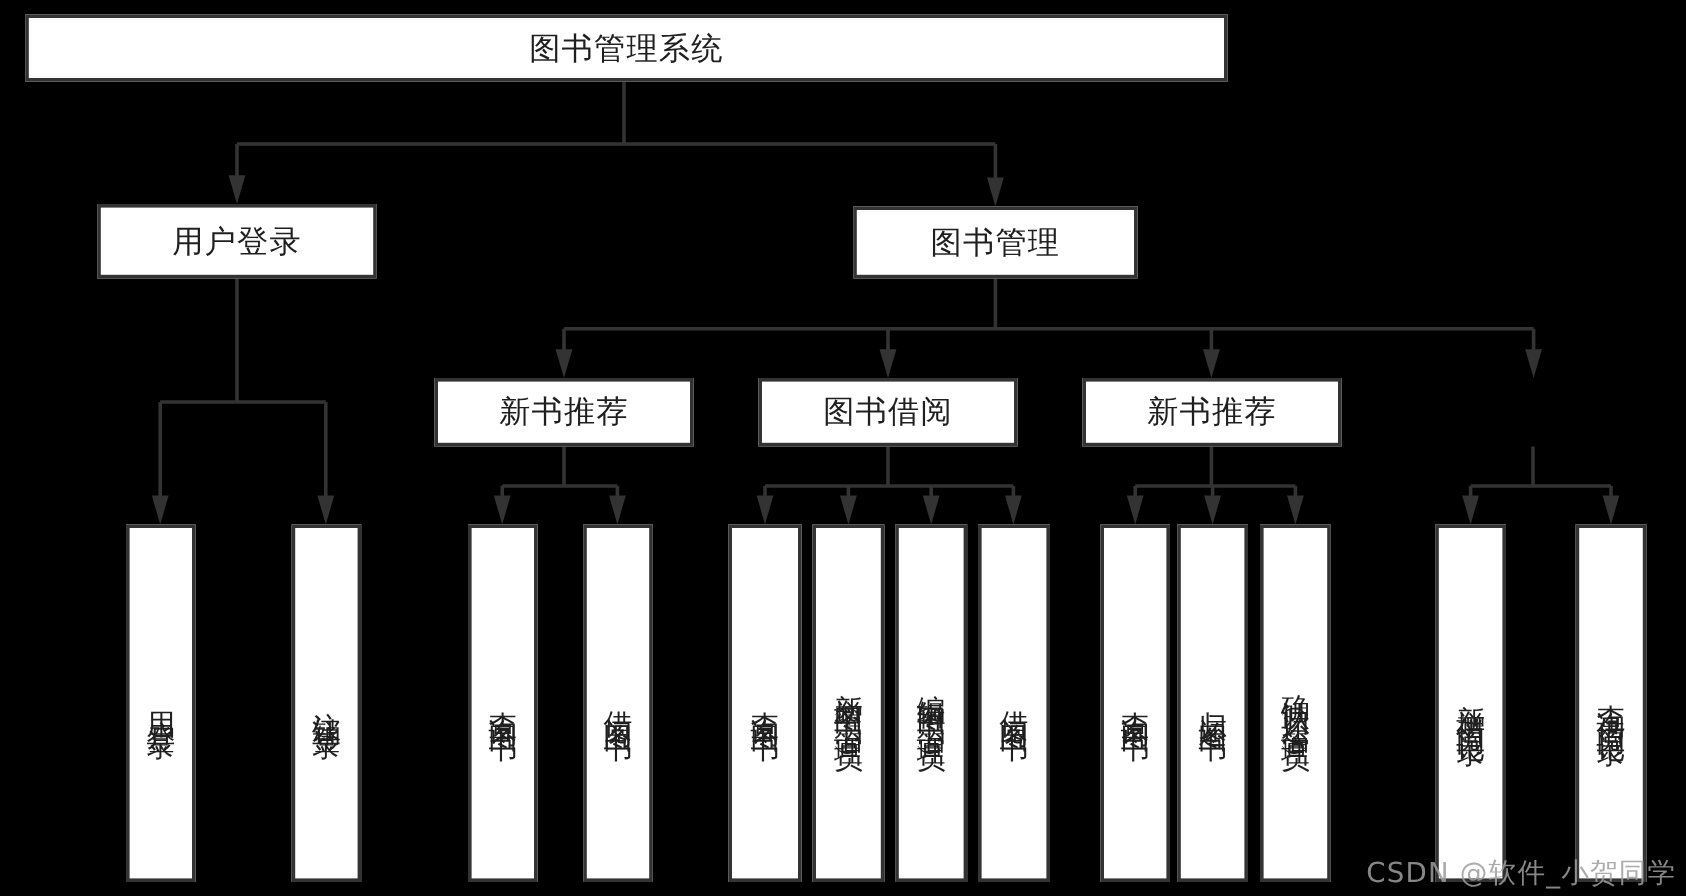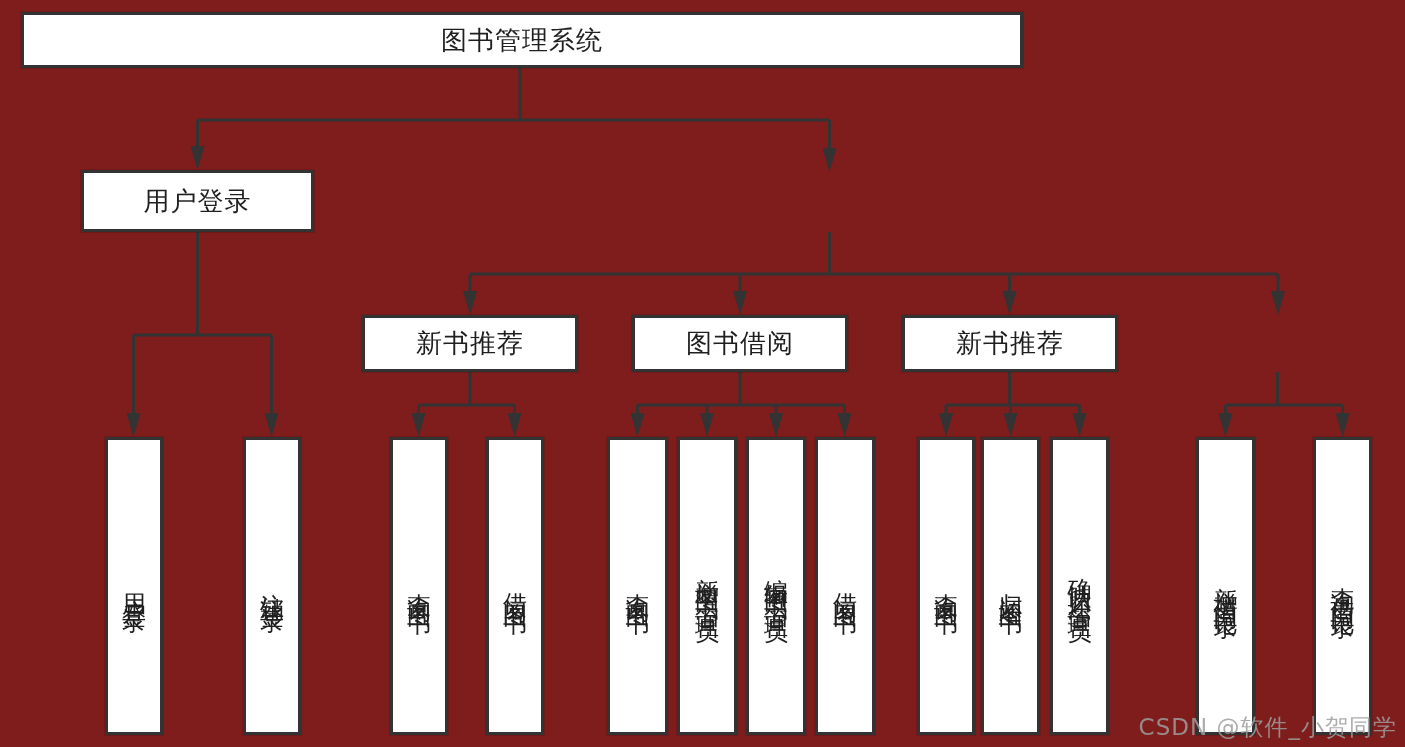--- a/index.html
+++ b/index.html
@@ -1,19 +1,19 @@
 <!DOCTYPE html>
 <html><head>
 <meta charset="utf-8">
 <style>
   html,body{margin:0;padding:0;background:#ffffff;}
   .stage{
     position:relative;
     width:1405px;height:747px;
-    background:#7f1d1d;
+    background:#000000;
     font-family:"DejaVu Sans","Liberation Sans",sans-serif;
     color:#1f1f1f;
     overflow:hidden;
   }
   .wires{position:absolute;left:0;top:0;}
   .node{
     position:absolute;
     box-sizing:border-box;
     border:3px solid #333333;
     background:#ffffff;
@@ -86,20 +86,21 @@
       <polygon points="1003.5,413 1017.5,413 1010.5,437"></polygon>
       <polygon points="1072.5,413 1086.5,413 1079.5,437"></polygon>
       <polygon points="1218.5,413 1232.5,413 1225.5,437"></polygon>
       <polygon points="1335.5,413 1349.5,413 1342.5,437"></polygon>
     </g>
   </svg>
 
   <div class="node hbox" style="left:21px;top:12px;width:1002px;height:56px">图书管理系统</div>
 
   <div class="node hbox" style="left:81px;top:170px;width:233px;height:62px">用户登录</div>
+  <div class="node hbox" style="left:711px;top:172px;width:237px;height:60px">图书管理</div>
 
   <div class="node hbox" style="left:632px;top:315px;width:216px;height:57px">图书借阅</div>
   <div class="node hbox" style="left:362px;top:315px;width:216px;height:57px">新书推荐</div>
   <div class="node hbox" style="left:902px;top:315px;width:216px;height:57px">新书推荐</div>
 
   <div class="node vbox" style="left:105px;top:437px;width:58px;height:298px">用户登录</div>
   <div class="node vbox" style="left:243px;top:437px;width:58px;height:298px">注销登录</div>
 
   <div class="node vbox" style="left:390px;top:437px;width:58px;height:298px">查询图书</div>
   <div class="node vbox" style="left:486px;top:437px;width:58px;height:298px">借阅图书</div>

